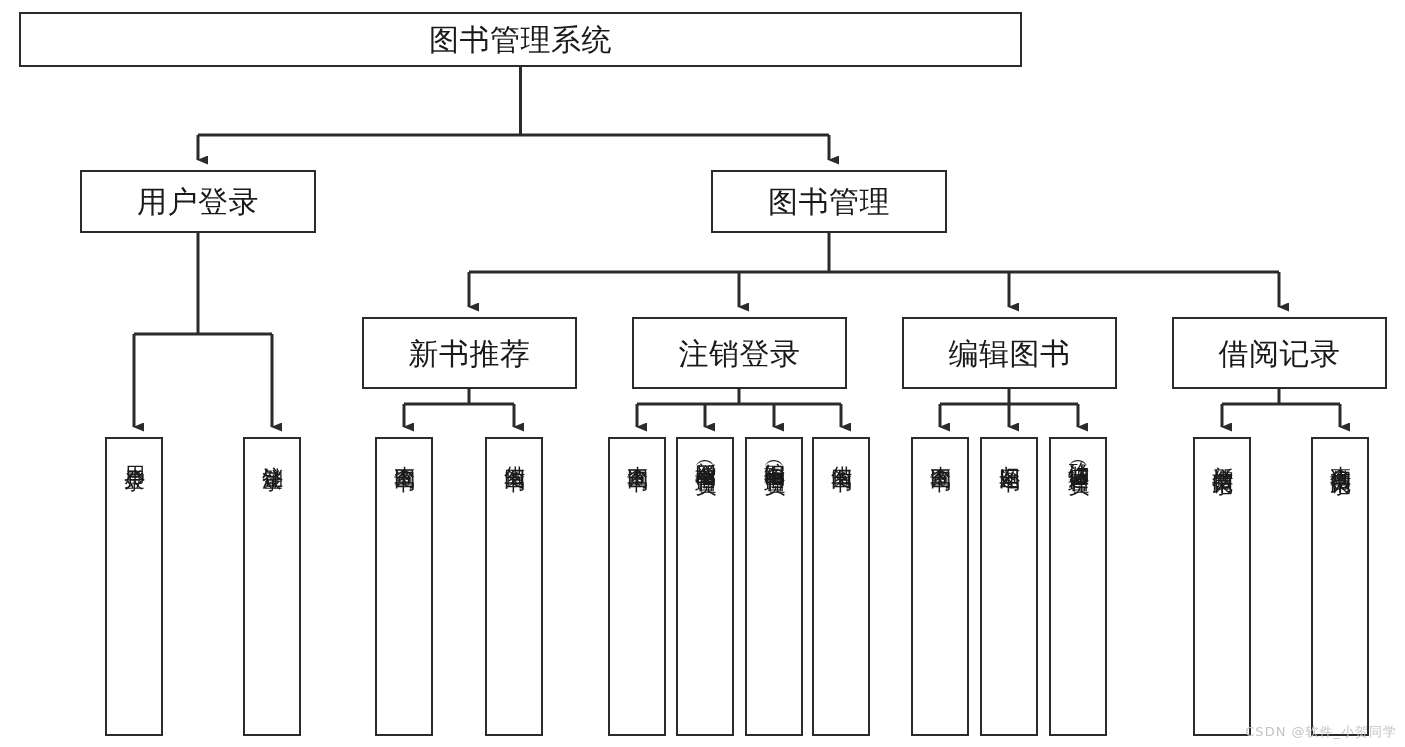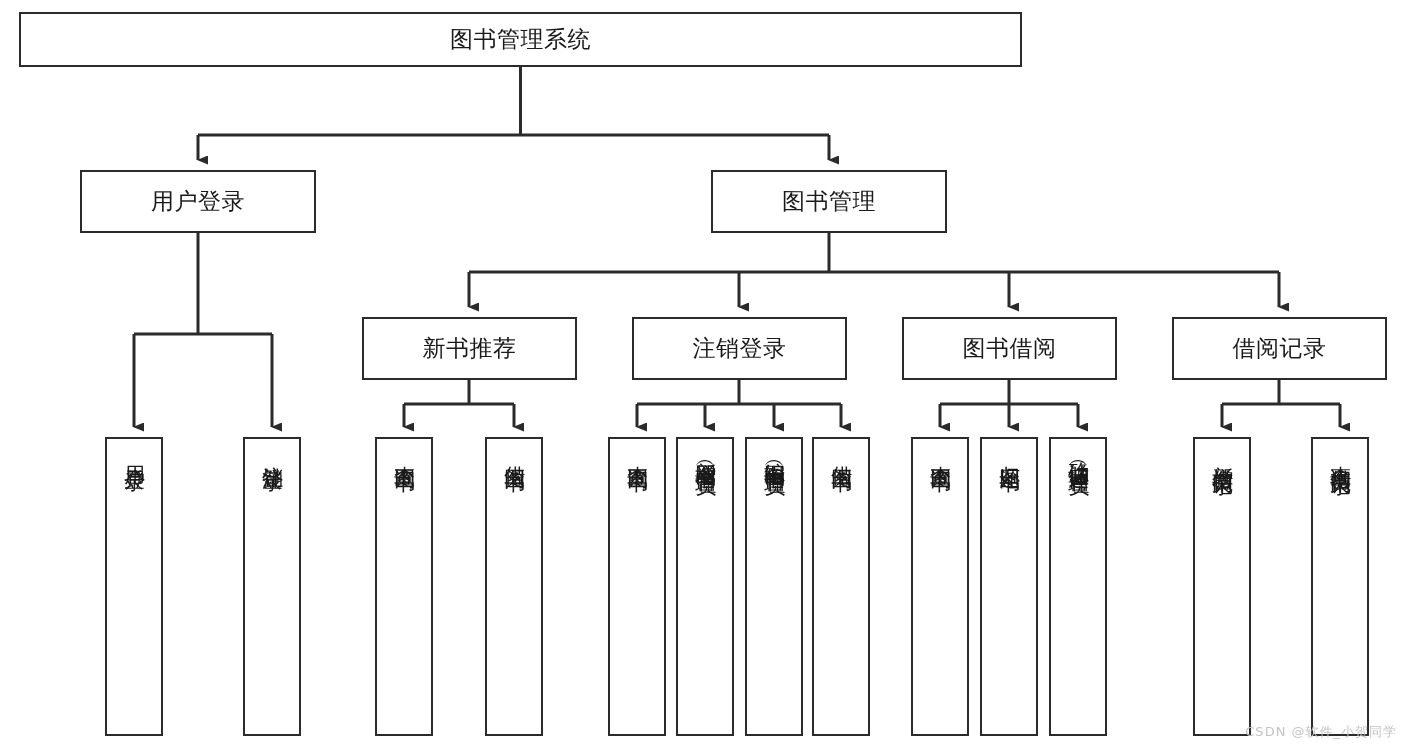--- a/index.html
+++ b/index.html
@@ -36,37 +36,37 @@
     justify-content: center;
     z-index: 3;
   }
   .node-label {
     color: #1a1a1a;
     white-space: nowrap;
     letter-spacing: 0.5px;
   }
   
   .node.horiz .node-label {
-    font-size: 23px;
+    font-size: 30px;
     line-height: 1.1;
   }
   .node.root {
     left: 19px;
     top: 12px;
     width: 1003px;
     height: 55px;
   }
   .node.lvl2 {
     top: 170px;
     width: 236px;
     height: 63px;
   }
   .node.lvl3 {
     top: 317px;
-    height: 63px;
+    height: 72px;
   }
   
   .node.leaf {
     top: 437px;
     height: 299px;
     width: 58px;
     align-items: flex-start;
     justify-content: center;
     padding-top: 10px;
   }
@@ -171,21 +171,21 @@
     <span class="node-label">图书管理</span>
   </div>
 
   <div class="node horiz lvl3" style="left:362px; width:215px;">
     <span class="node-label">新书推荐</span>
   </div>
   <div class="node horiz lvl3" style="left:632px; width:215px;">
     <span class="node-label">注销登录</span>
   </div>
   <div class="node horiz lvl3" style="left:902px; width:215px;">
-    <span class="node-label">图书借阅</span>
+    <span class="node-label">编辑图书</span>
   </div>
   <div class="node horiz lvl3" style="left:1172px; width:215px;text-align:center;">
     <span class="node-label">借阅记录</span>
   </div>
 
   <div class="node leaf" style="left:105px;">
     <span class="node-label">用户登录</span>
   </div>
   <div class="node leaf" style="left:243px;">
     <span class="node-label">注销登录</span>

